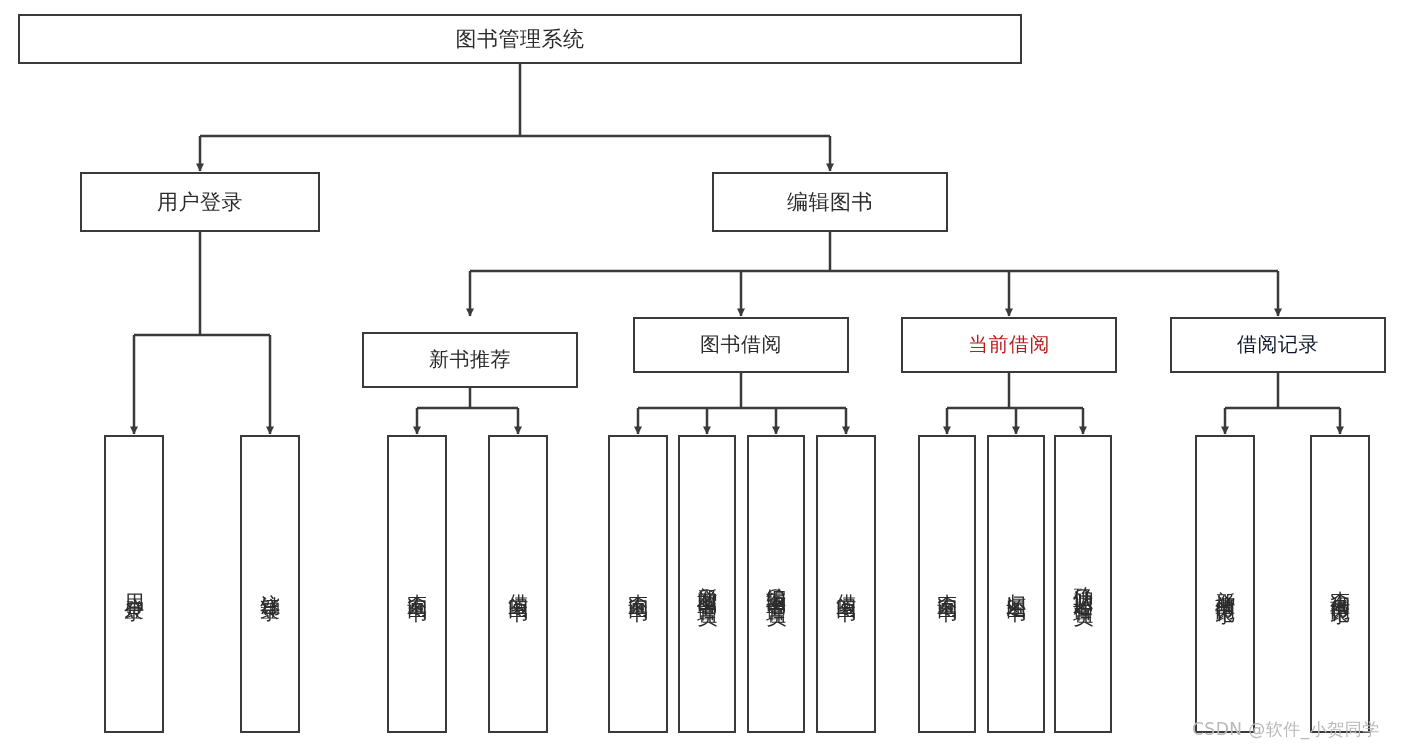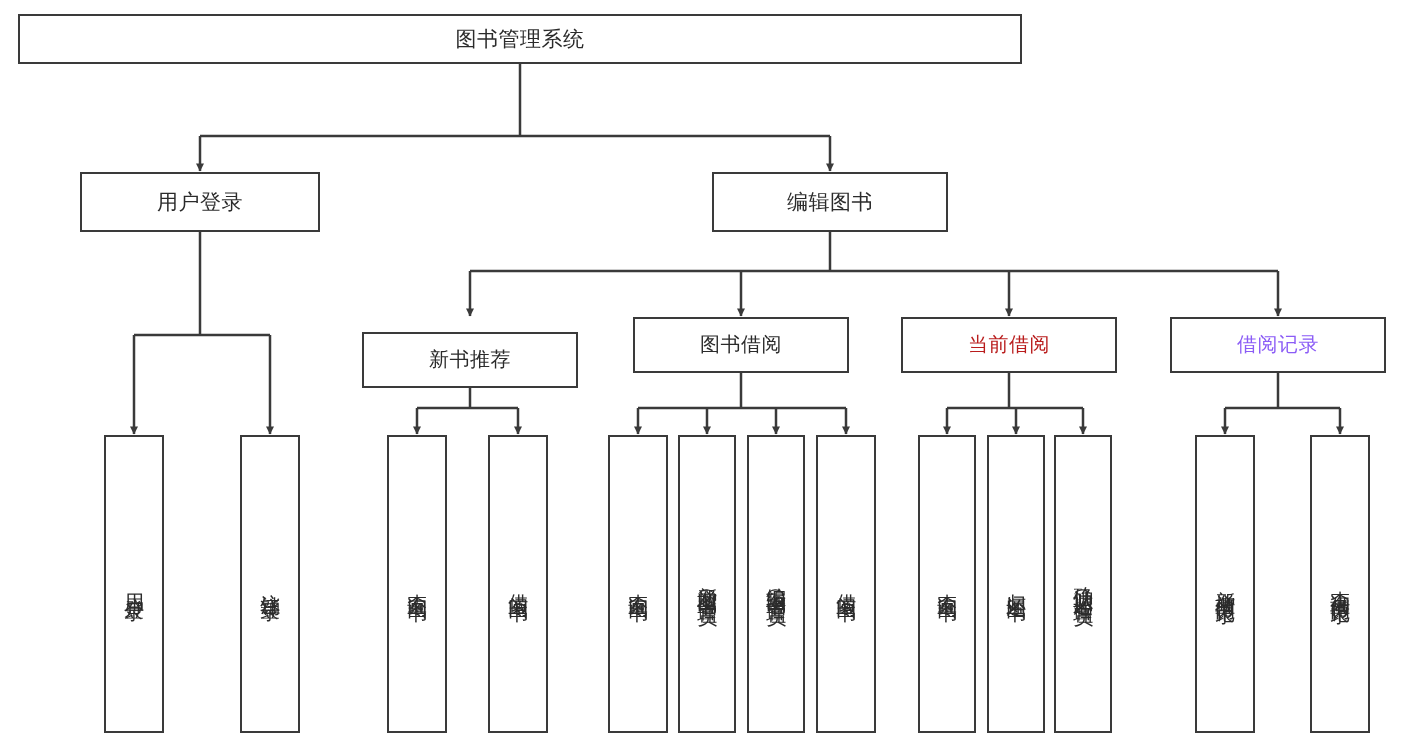--- a/index.html
+++ b/index.html
@@ -126,21 +126,21 @@
       <div class="node level2 horizontal" style="left: 362px; top: 332px; width: 216px; height: 56px; border-color: rgb(58, 58, 58); background: rgb(255, 255, 255);">
         <span class="label" style="color: rgb(43, 43, 43);">新书推荐</span>
       </div>
       <div class="node level2 horizontal" style="left: 633px; top: 317px; width: 216px; height: 56px; border-color: rgb(58, 58, 58); background: rgb(255, 255, 255);">
         <span class="label" style="color: rgb(43, 43, 43);">图书借阅</span>
       </div>
       <div class="node level2 horizontal" style="left: 901px; top: 317px; width: 216px; height: 56px; border-color: rgb(58, 58, 58); background: rgb(255, 255, 255);">
         <span class="label" style="color: #b91c1c;">当前借阅</span>
       </div>
       <div class="node level2 horizontal" style="left: 1170px; top: 317px; width: 216px; height: 56px; border-color: rgb(58, 58, 58); background: rgb(255, 255, 255);">
-        <span class="label" style="color: #8b5cf6;">借阅记录</span>
+        <span class="label" style="color: #0f172a;">借阅记录</span>
       </div>
       <div class="node leaf vertical" style="left: 104px; top: 435px; width: 60px; height: 298px; border-color: rgb(58, 58, 58); background: rgb(255, 255, 255);">
         <span class="label" style="color: rgb(43, 43, 43);">用户登录</span>
       </div>
       <div class="node leaf vertical" style="left: 240px; top: 435px; width: 60px; height: 298px; border-color: rgb(58, 58, 58); background: rgb(255, 255, 255);">
         <span class="label" style="color: rgb(43, 43, 43);">注销登录</span>
       </div>
       <div class="node leaf vertical" style="left: 387px; top: 435px; width: 60px; height: 298px; border-color: rgb(58, 58, 58); background: rgb(255, 255, 255);">
         <span class="label" style="color: rgb(43, 43, 43);">查询图书</span>
       </div>
@@ -168,13 +168,14 @@
       <div class="node leaf vertical" style="left: 1054px; top: 435px; width: 58px; height: 298px; border-color: rgb(58, 58, 58); background: rgb(255, 255, 255);">
         <span class="label" style="color: rgb(43, 43, 43);">确认归还（管理员）</span>
       </div>
       <div class="node leaf vertical" style="left: 1195px; top: 435px; width: 60px; height: 298px; border-color: rgb(58, 58, 58); background: rgb(255, 255, 255);">
         <span class="label" style="color: rgb(43, 43, 43);">新增借阅记录</span>
       </div>
       <div class="node leaf vertical" style="left: 1310px; top: 435px; width: 60px; height: 298px; border-color: rgb(58, 58, 58); background: rgb(255, 255, 255);">
         <span class="label" style="color: rgb(43, 43, 43);">查询借阅记录</span>
       </div>
     </div>
+  <div class="watermark" style="left: 1192px; top: 718px; color: rgb(185, 185, 185);">CSDN @软件_小贺同学</div>
 </div>
 
 </body></html>

